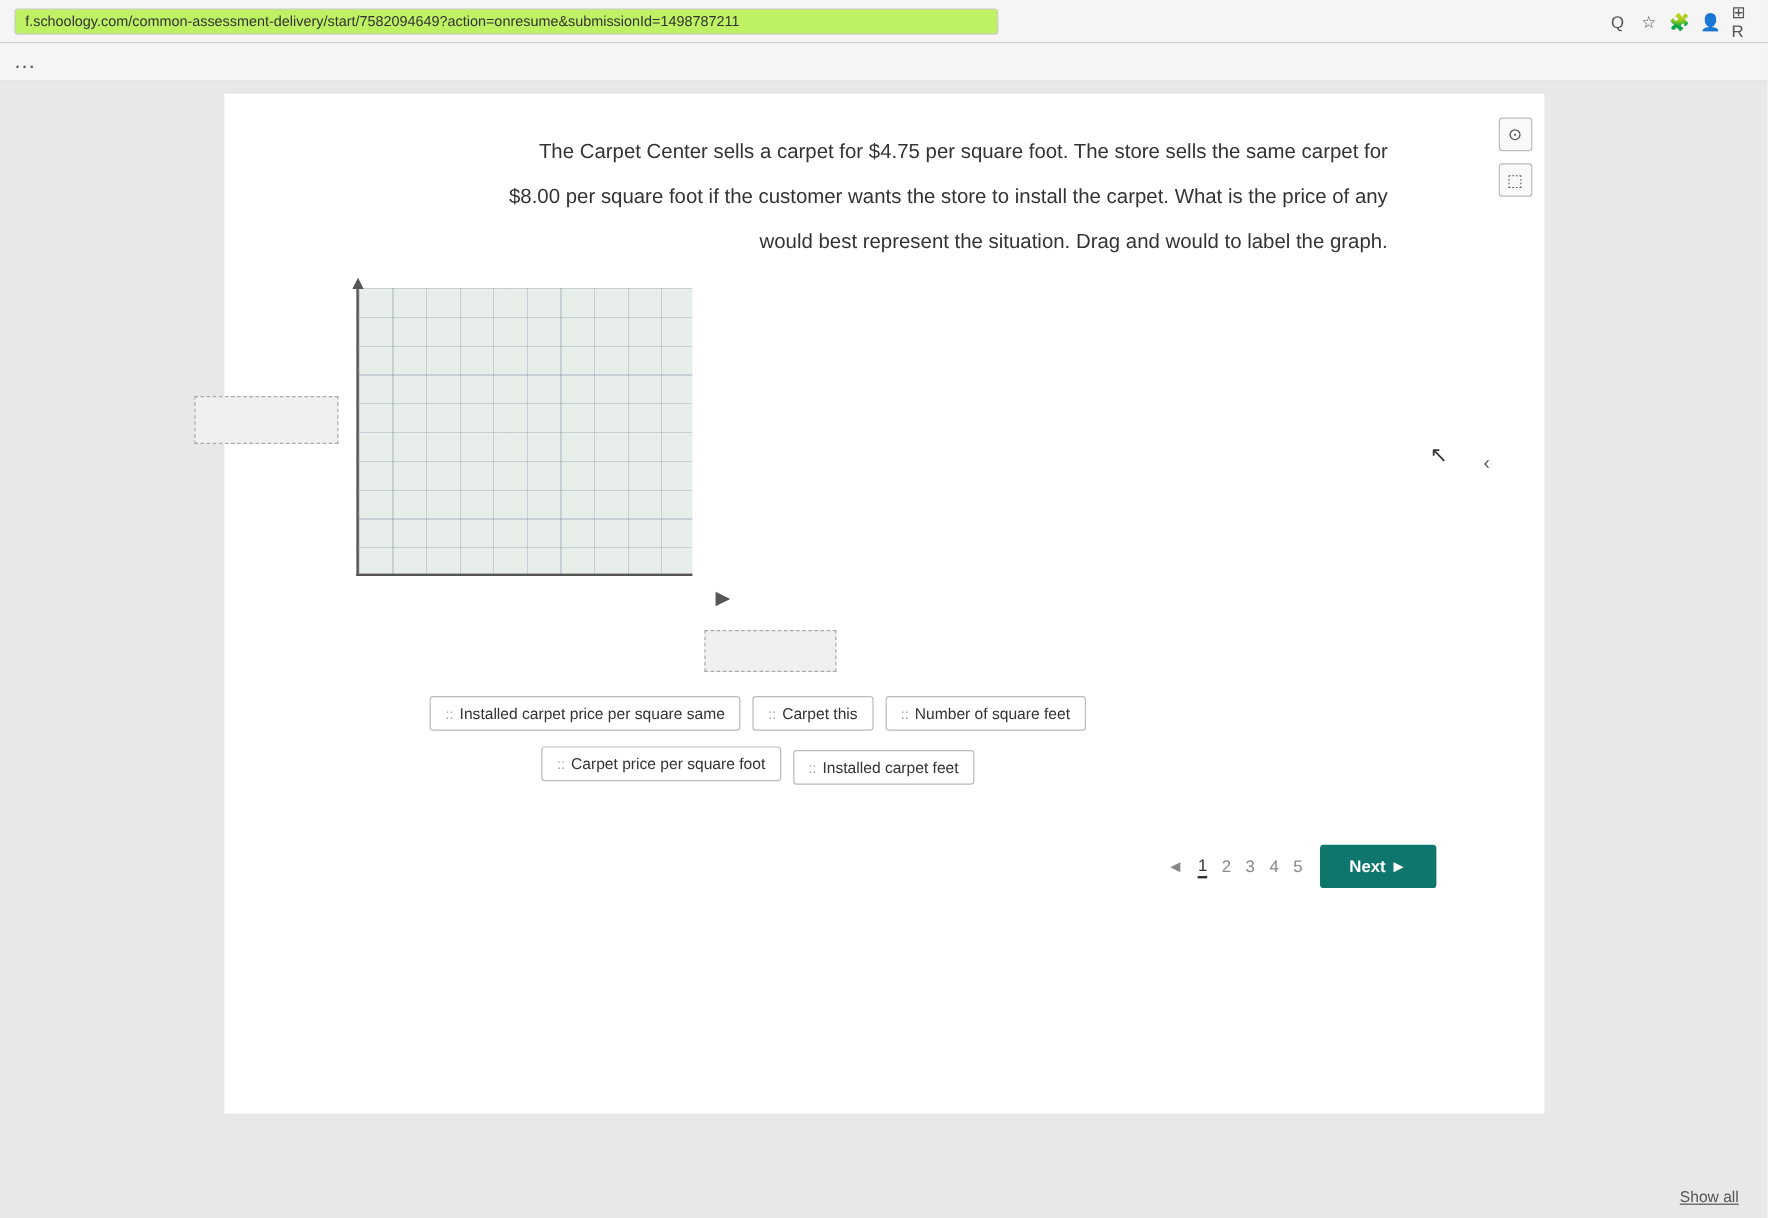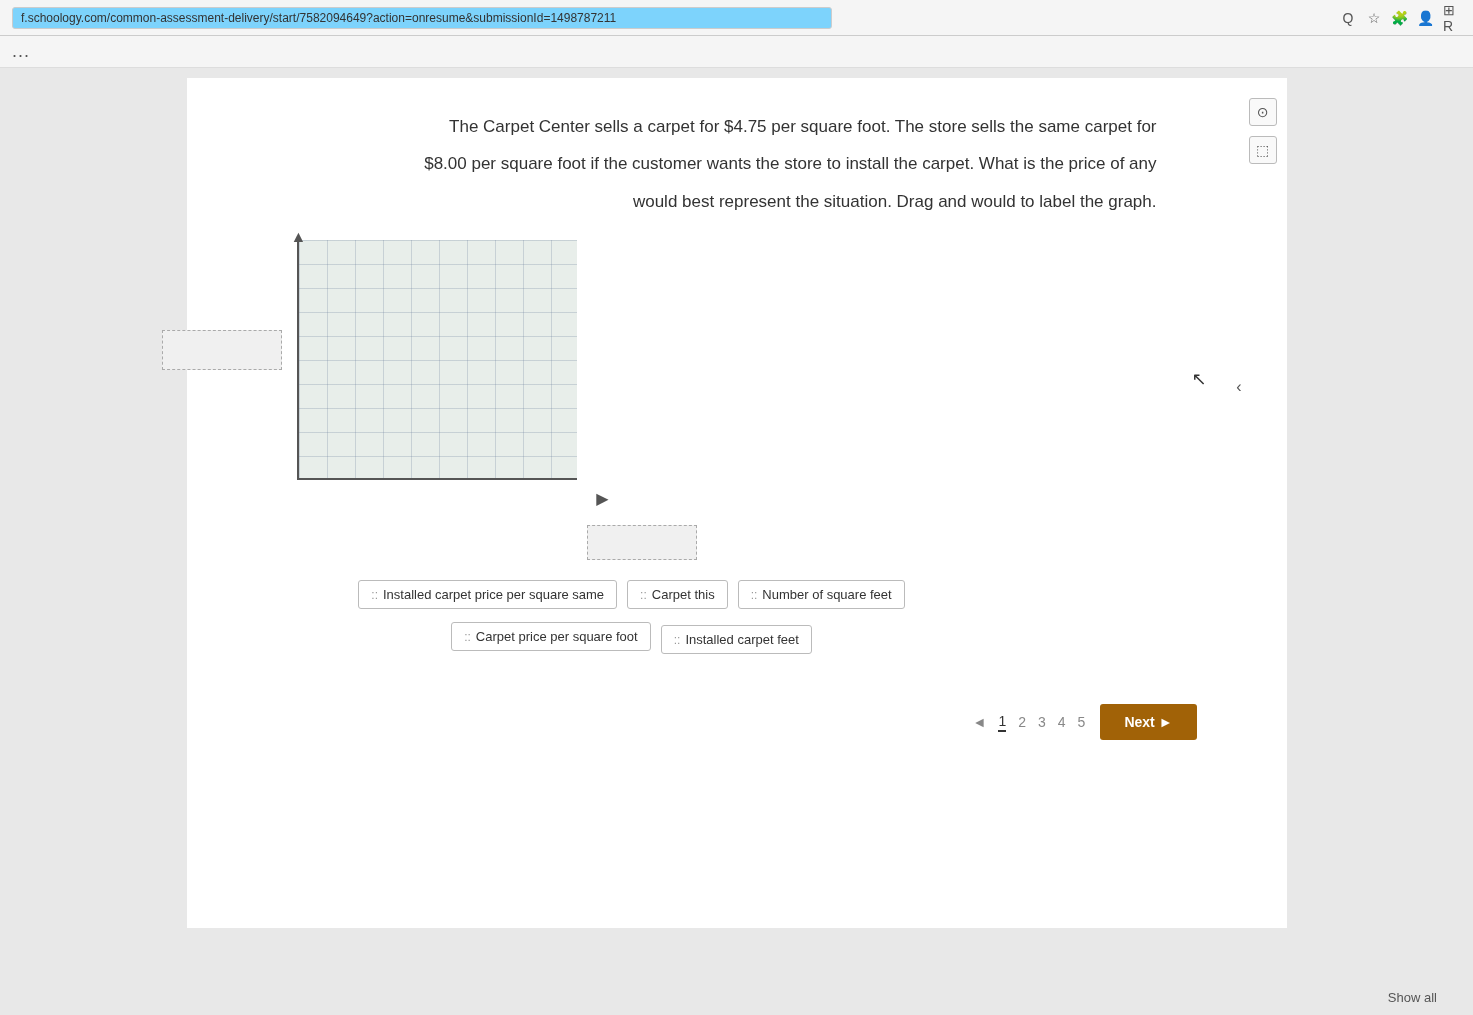--- a/index.html
+++ b/index.html
@@ -15,21 +15,21 @@
       border-bottom: 1px solid #ccc;
       padding: 6px 12px;
       display: flex;
       align-items: center;
       gap: 8px;
       height: 36px;
     }
 
     .url-bar {
       flex: 1;
-      background: #7dd3fc;
+      background: #bef264;
       border: 1px solid #ccc;
       border-radius: 3px;
       padding: 3px 8px;
       font-size: 12px;
       color: #333;
       max-width: 820px;
     }
 
     .browser-icons {
       display: flex;
@@ -246,40 +246,41 @@
       color: #333;
       border-bottom: 2px solid #333;
       padding-bottom: 1px;
     }
 
     .page-num.inactive {
       color: #888;
     }
 
     .next-btn {
-      background: #a16207;
+      background: #0f766e;
       color: white;
       border: none;
       border-radius: 3px;
       padding: 10px 24px;
       font-size: 14px;
       cursor: pointer;
       display: flex;
       align-items: center;
       gap: 6px;
       font-weight: bold;
     }
 
     .show-all {
       position: fixed;
       bottom: 10px;
-      right: 36px;
+      right: 24px;
       font-size: 13px;
       color: #555;
       cursor: pointer;
+      text-decoration: underline;
       margin-top: 28px;
     }
 
     .cursor-arrow {
       position: absolute;
       font-size: 18px;
       right: 80px;
       top: 290px;
       color: #333;
     }

